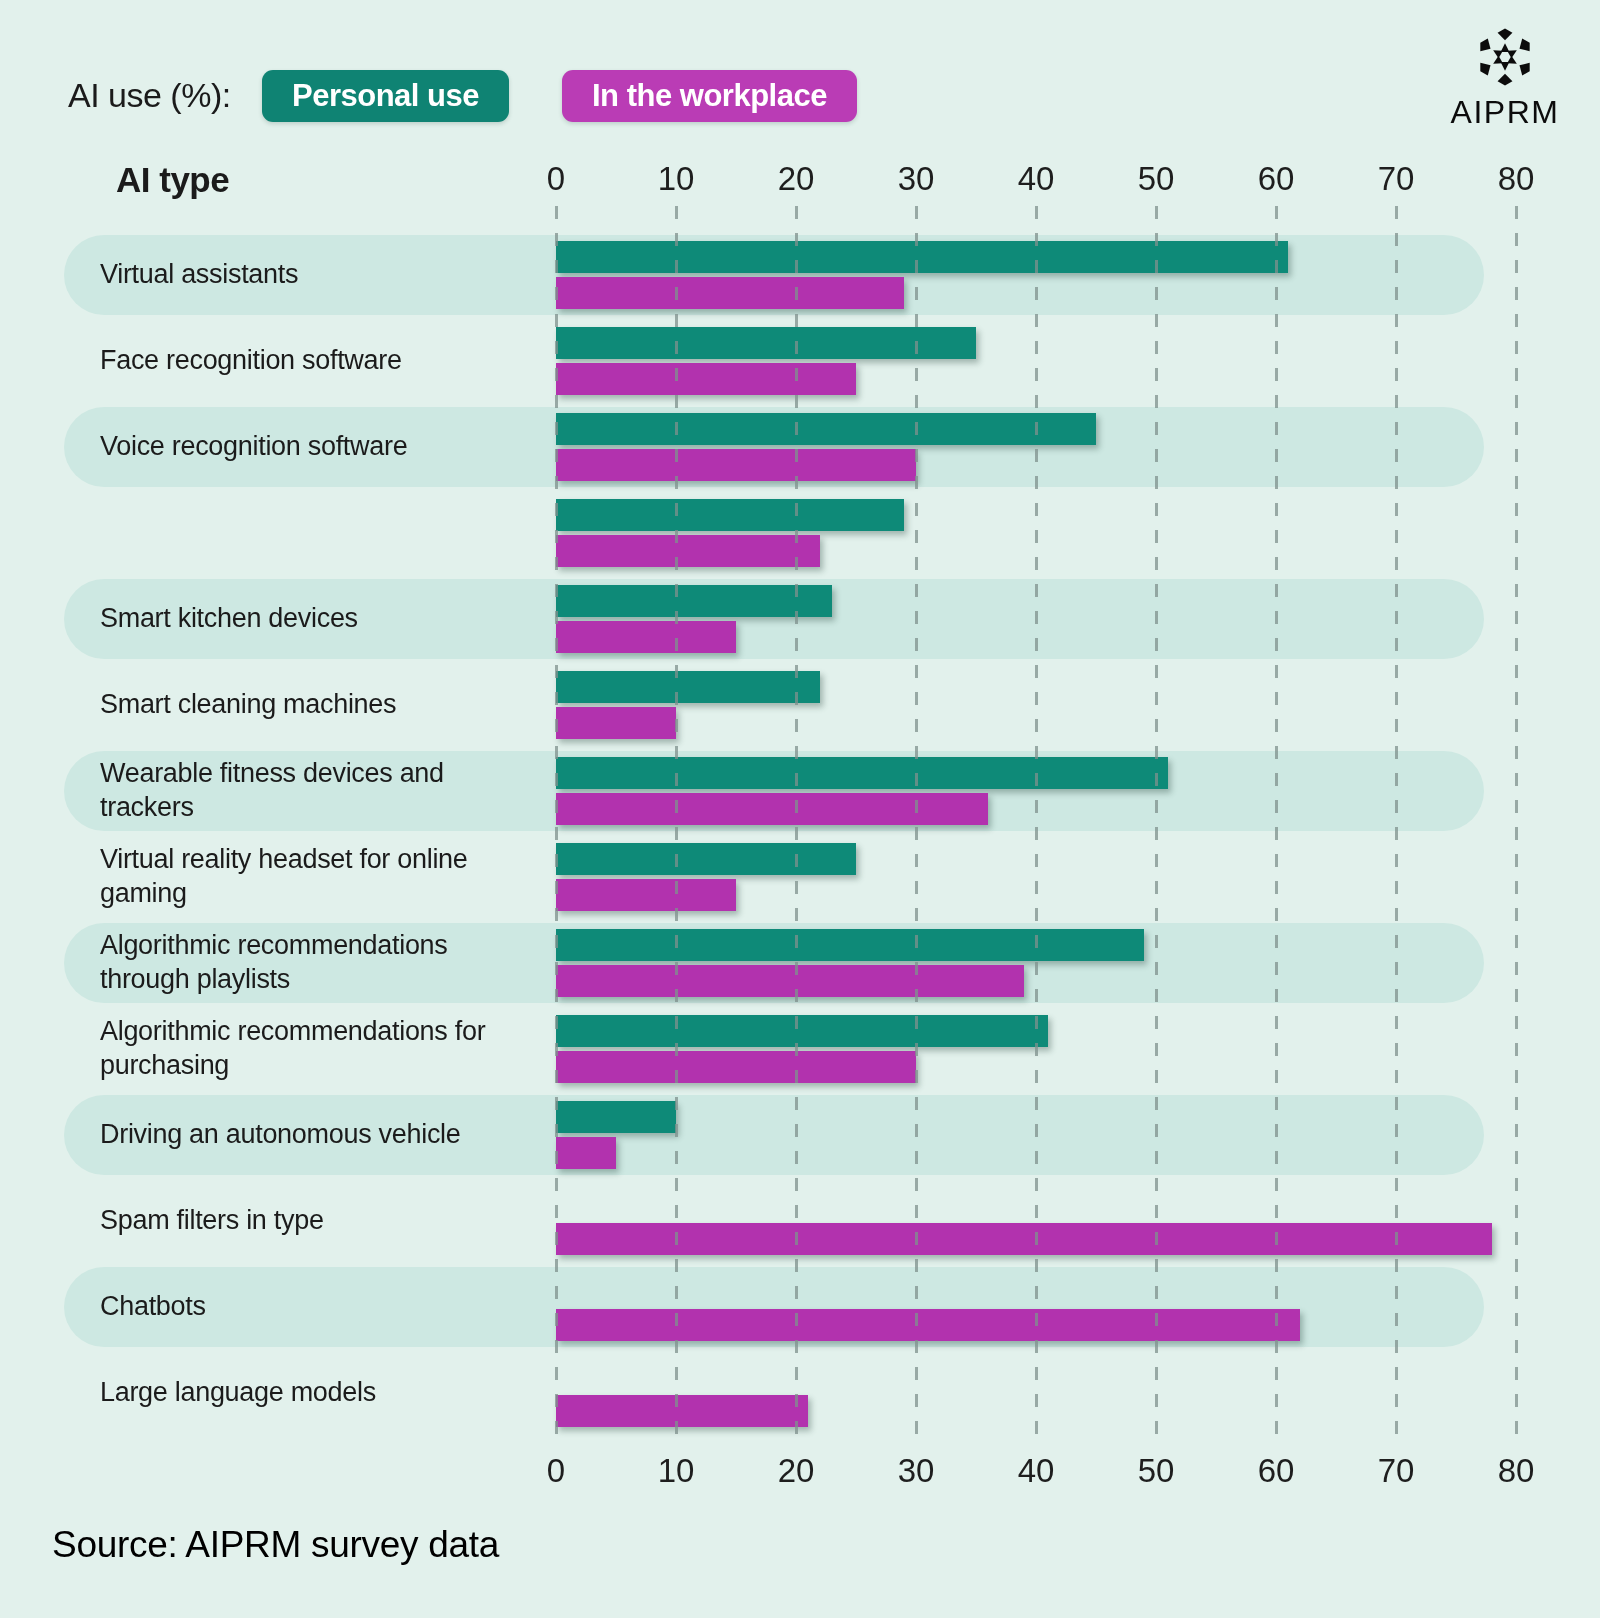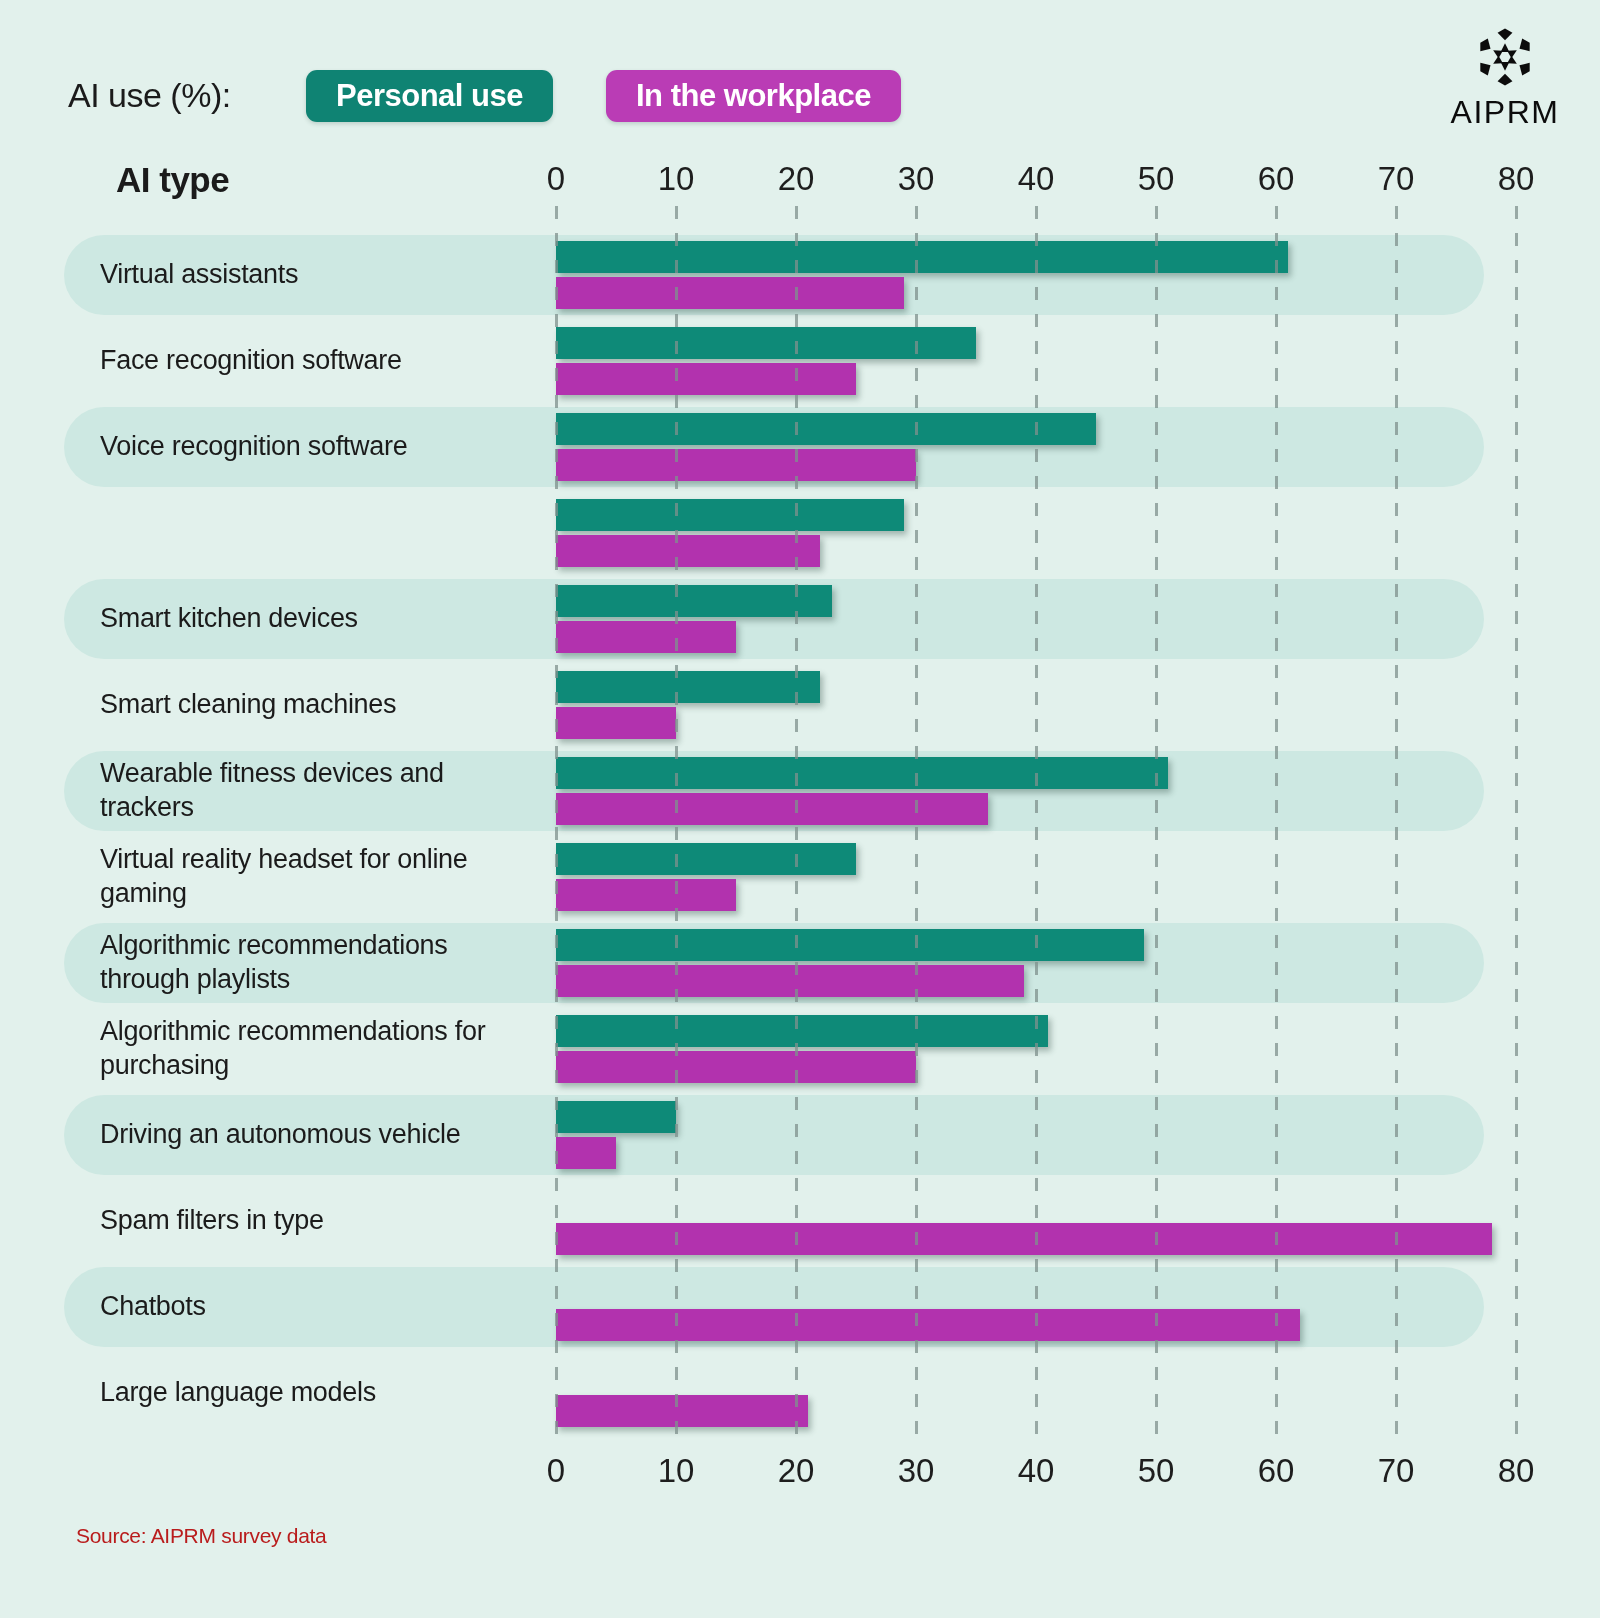--- a/index.html
+++ b/index.html
@@ -15,21 +15,20 @@
   .hdr-title{
     position:absolute;left:68px;top:76px;
     font-size:34px;letter-spacing:-0.5px;
   }
   .pill{
     position:absolute;top:70px;height:52px;
     display:inline-flex;align-items:center;justify-content:center;
     padding:0 30px;border-radius:11px;
     color:#ffffff;font-weight:bold;font-size:31px;letter-spacing:-0.5px;
     box-shadow:0 2px 4px rgba(30,60,52,0.18);
-    margin-left:44px;
   }
   .pill-personal{left:262px;background:#0f8373;}
   .pill-workplace{left:562px;background:#ba3cb5;}
   .logo{
     position:absolute;left:1440px;top:26px;width:130px;
     display:flex;flex-direction:column;align-items:center;
   }
   .logo svg{width:62px;height:62px;}
   .logo-text{font-size:32px;letter-spacing:1.5px;margin-top:6px;color:#0c0c0c;}
   
@@ -63,22 +62,22 @@
   }
   .bars{position:absolute;left:556px;top:0;width:960px;height:86px;z-index:3;}
   .bar{
     position:absolute;left:0;height:32px;
     box-shadow:3px 4px 6px rgba(25,55,48,0.32);
   }
   .bar-top{top:9px;}
   .bar-bottom{top:45px;}
   
   .source{
-    position:absolute;left:76px;top:1524px;
-    font-size:21px;color:#b91c1c;letter-spacing:-0.3px;
+    position:absolute;left:52px;top:1524px;
+    font-size:37px;color:#000000;letter-spacing:-0.3px;
   }
 </style>
 </head>
 <body>
 
 <div class="hdr-title">AI use (%):</div>
 
 <div class="pill pill-personal">
   <span>Personal use</span>
 </div>

